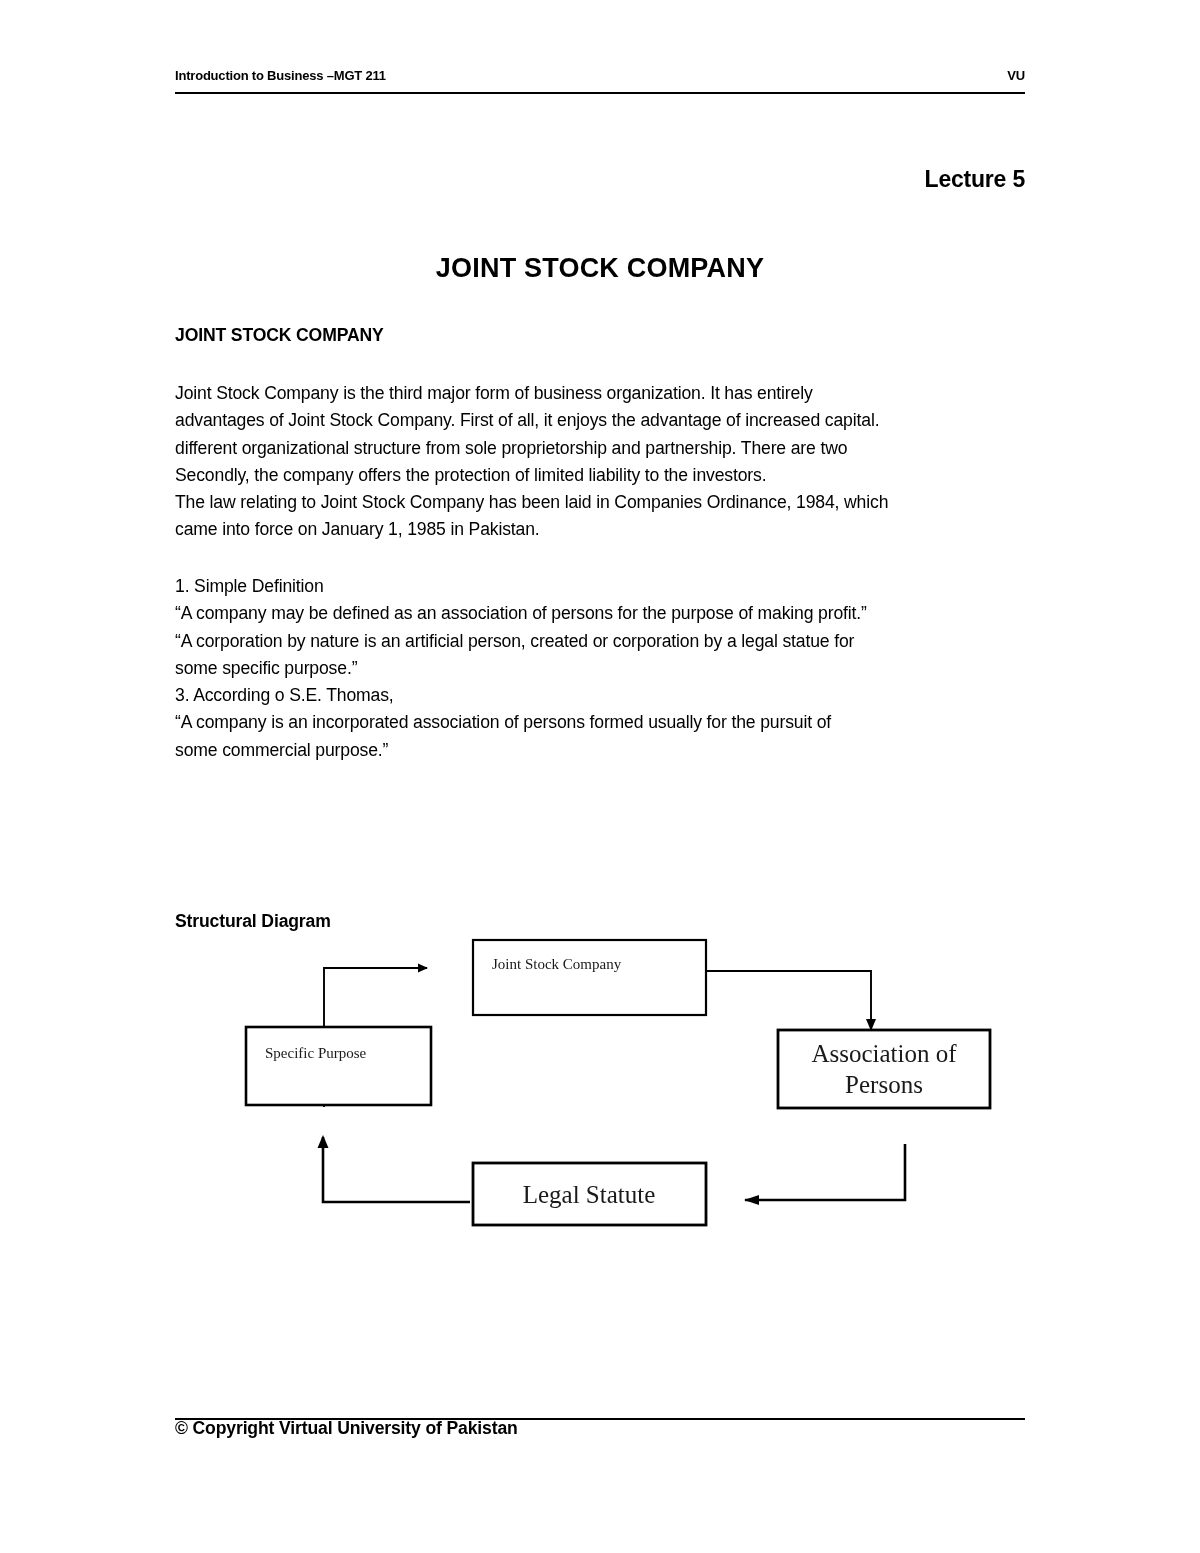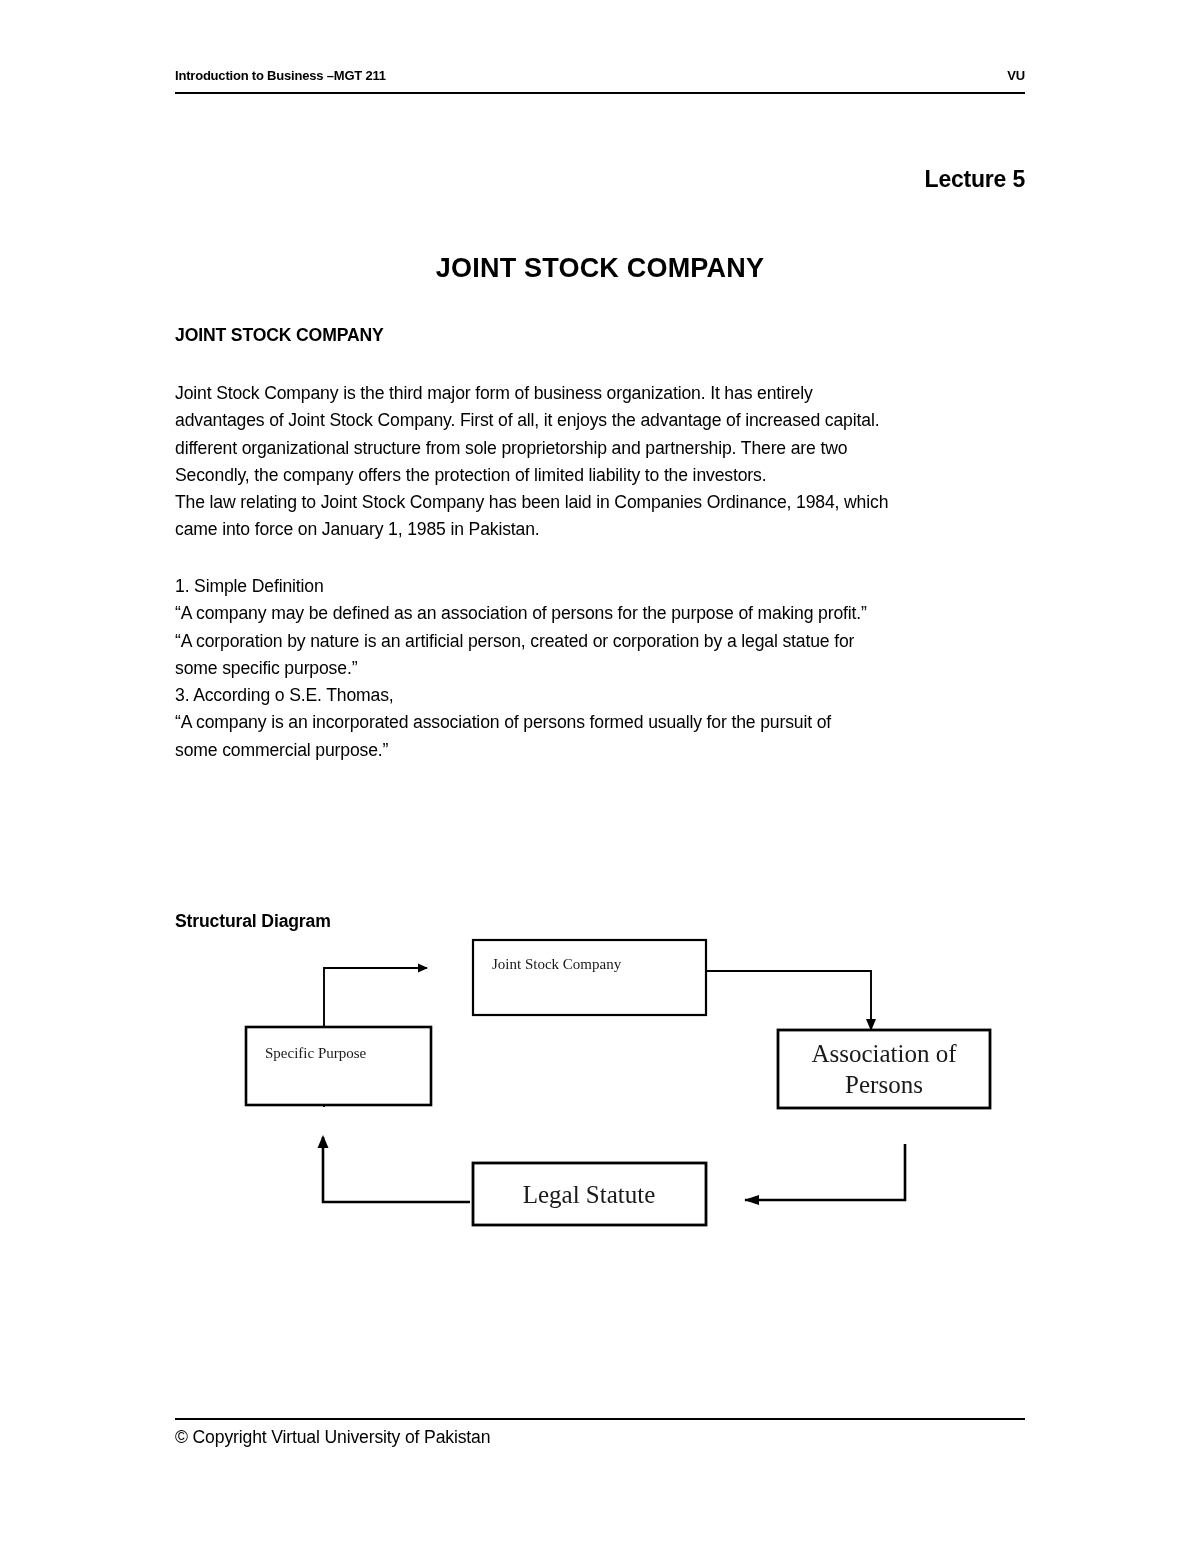--- a/index.html
+++ b/index.html
@@ -125,24 +125,25 @@
     position: absolute;
     left: 0;
     top: 0;
     width: 850px;
     height: 0;
     border-top: 2.6px solid #000;
   }
   .ftr-text {
     position: absolute;
     left: 0;
-    top: 9px;
+    top: 0;
     font-size: 17.6px;
     letter-spacing: -0.15px;
     white-space: nowrap;
+    font-weight: bold;
   }
 </style>
 </head>
 <body>
 
 <div class="page">
 
   <div class="doc-header">
     <span class="hdr-left">Introduction to Business –MGT 211</span>
     <span class="hdr-right">VU</span>

